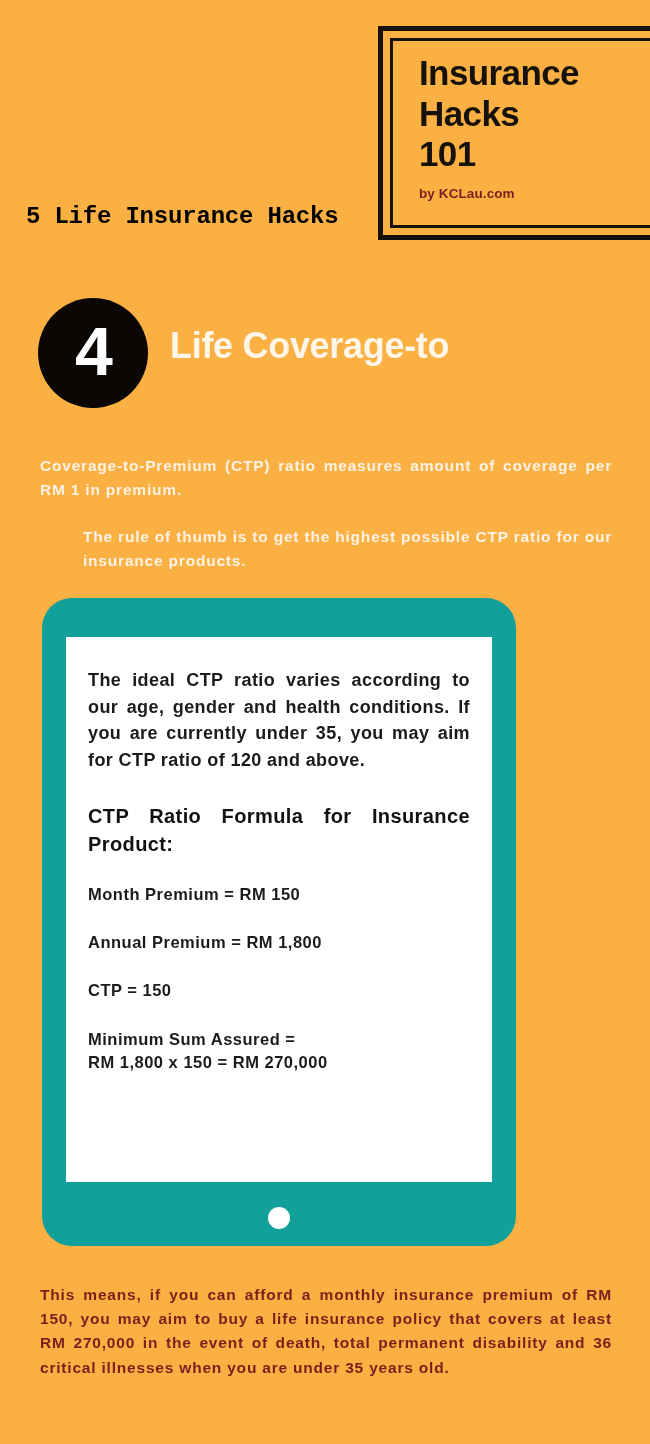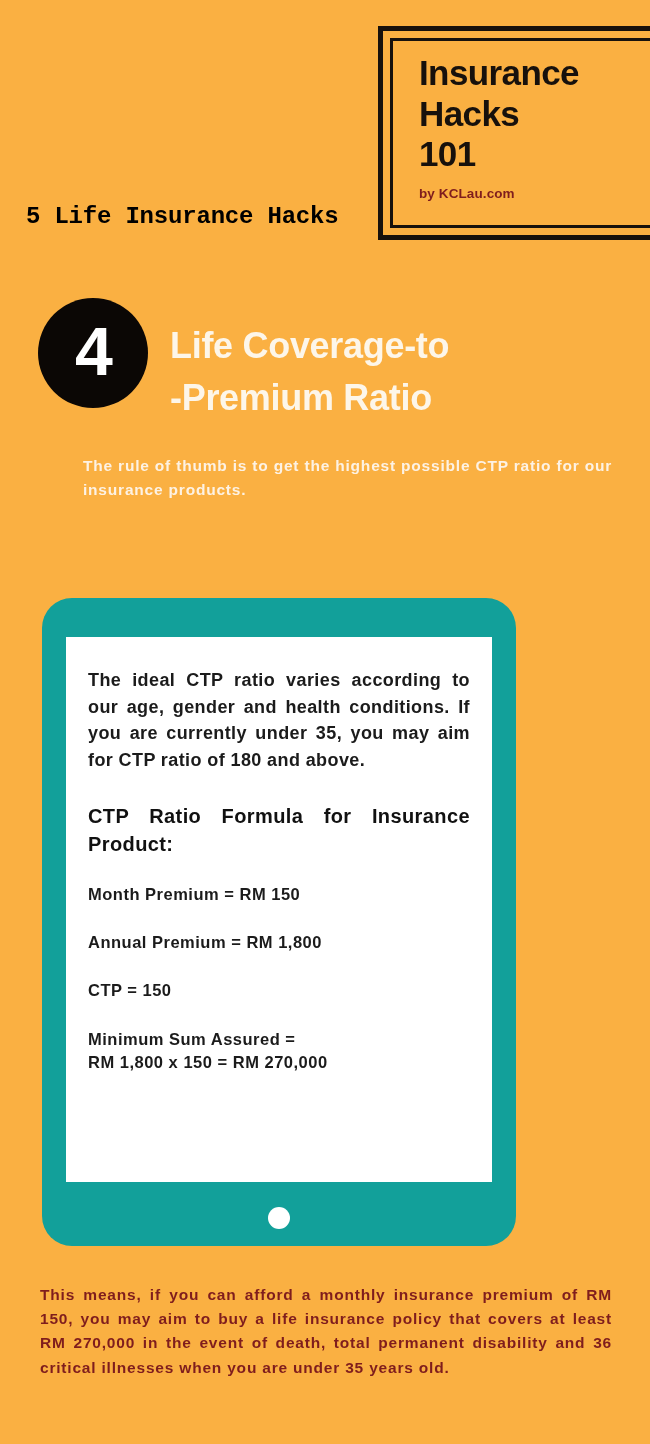--- a/index.html
+++ b/index.html
@@ -219,30 +219,30 @@
 
 <div id="subtitle">
   <div class="subtitle-line">5 Life Insurance Hacks</div>
 </div>
 
 <div id="number-badge">
   <span>4</span>
 </div>
 <div id="section-heading">
   <div class="heading-line">Life Coverage-to</div>
-  <div class="heading-line">-Premium Ratio</div>
 </div>
 
 <div id="intro">
+  <p class="intro-para">Coverage-to-Premium (CTP) ratio measures amount of coverage per RM 1 in premium.</p>
   <p class="intro-para">The rule of thumb is to get the highest possible CTP ratio for our insurance products.</p>
 </div>
 
 <div id="tablet">
   <div id="tablet-screen">
-    <p class="card-para">The ideal CTP ratio varies according to our age, gender and health conditions. If you are currently under 35, you may aim for CTP ratio of 180 and above.</p>
+    <p class="card-para">The ideal CTP ratio varies according to our age, gender and health conditions. If you are currently under 35, you may aim for CTP ratio of 120 and above.</p>
     <p class="card-subtitle">CTP Ratio Formula for Insurance Product:</p>
     <p class="card-line">Month Premium = RM 150</p>
     <p class="card-line">Annual Premium = RM 1,800</p>
     <p class="card-line">CTP = 150</p>
     <p class="card-line">
       <span>Minimum Sum Assured =</span><br>
       <span>RM 1,800 x 150 = RM 270,000</span>
     </p>
   </div>
   <div id="home-button"></div>

